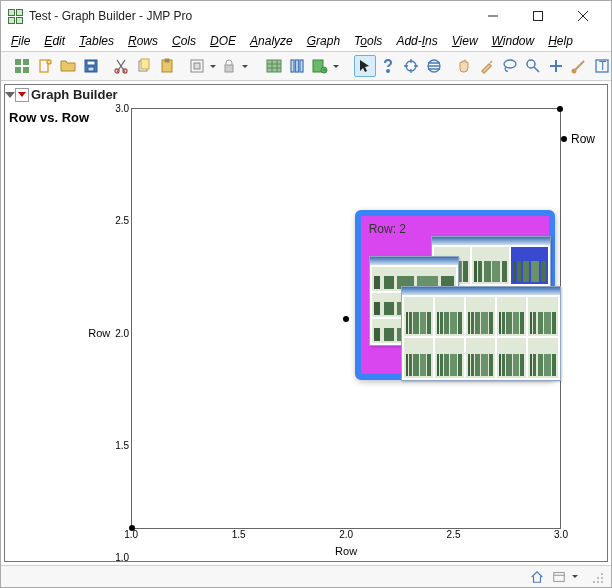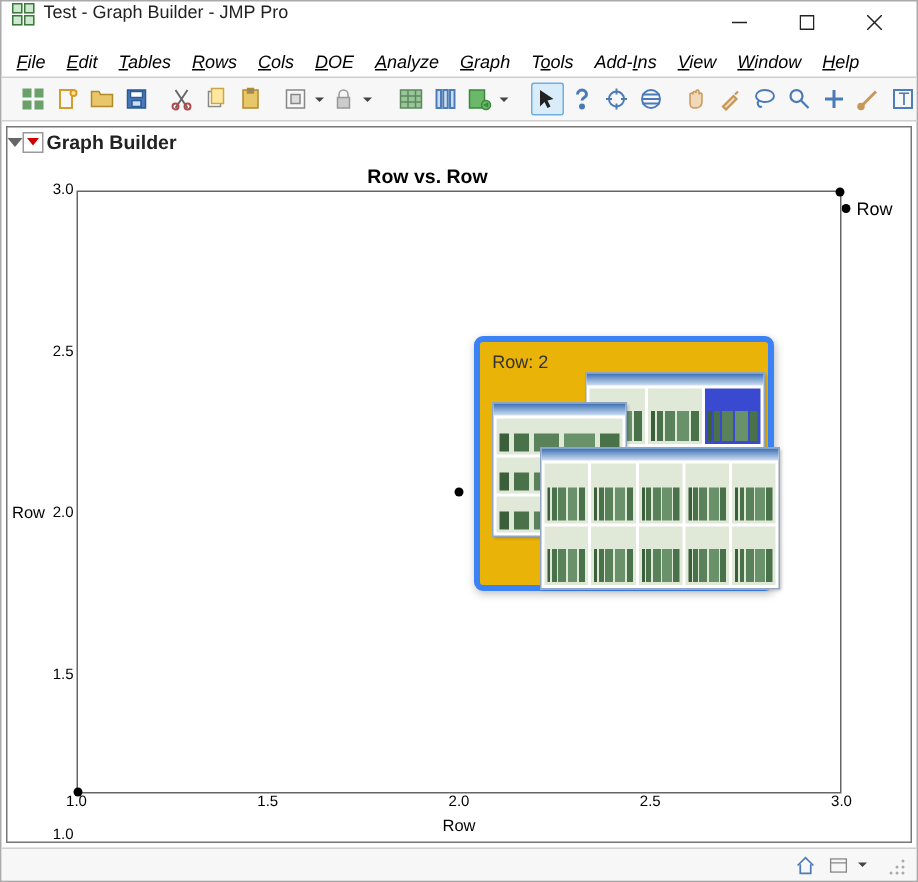--- a/index.html
+++ b/index.html
@@ -1,17 +1,17 @@
 <!DOCTYPE html>
 <html><head>
 <meta charset="utf-8">
 <style>
   * { box-sizing: border-box; margin: 0; padding: 0; font-family: "Segoe UI", Tahoma, sans-serif; font-size: 12px; }
   body { width: 612px; height: 588px; background: #fff; border: 1px solid #aaa; display: flex; flex-direction: column; }
-  .titlebar { height: 30px; display: flex; align-items: flex-start; padding: 0 6px; }
+  .titlebar { height: 30px; display: flex; align-items: center; padding: 0 6px; }
   .titlebar-icon { width: 16px; height: 16px; margin-right: 6px; display: flex; flex-wrap: wrap; }
   .titlebar-icon span { width: 7px; height: 7px; border: 1px solid #3a7a3a; margin: 0.5px; background: #cfe8cf; }
   .titlebar-title { flex: 1; font-size: 12px; color: #222; }
   .winbtns { display: flex; }
   .winbtn { width: 45px; height: 28px; display: flex; align-items: center; justify-content: center; cursor: pointer; }
   .winbtn svg { width: 10px; height: 10px; stroke: #222; stroke-width: 1; fill: none; }
 
   .menubar { height: 20px; display: flex; align-items: center; padding: 0 4px; gap: 2px; font-style: italic; }
   .menuitem { padding: 2px 6px; font-size: 12px; cursor: pointer; }
   .menuitem .ul { text-decoration: underline; }
@@ -31,34 +31,34 @@
   .outline-hdr { display: flex; align-items: center; gap: 2px; padding: 2px; }
   .disclosure { width: 0; height: 0; border-top: 5px solid transparent; border-bottom: 5px solid transparent; border-left: 6px solid #666; cursor: pointer; transform: rotate(90deg); }
   .redtri { width: 14px; height: 14px; border: 1px solid #999; display: flex; align-items: center; justify-content: center; cursor: pointer; background: #fff; }
   .redtri::after { content: ""; border-left: 4px solid transparent; border-right: 4px solid transparent; border-top: 5px solid #c00; }
   .outline-title { font-weight: bold; font-size: 13px; color: #222; }
   .plot-wrap { flex: 1; display: flex; padding: 4px; }
   .plot-legend { width: 42px; padding-top: 24px; }
   .legend-item { display: flex; align-items: center; gap: 4px; font-size: 11px; }
   .legend-dot { width: 6px; height: 6px; border-radius: 50%; background: #000; }
 
-  .plot-area { flex: 1; display: flex; flex-direction: column; }
+  .plot-area { flex: 1; display: flex; }
   .plot-title { text-align: center; font-weight: bold; font-size: 13px; padding: 2px 0; }
   .plot-body { flex: 1; display: flex; }
   .yaxis-label { width: 20px; display: flex; align-items: center; justify-content: center; font-size: 11px;}
   .yaxis-ticks { width: 22px; position: relative; }
   .yaxis-ticks span { position: absolute; right: 2px; font-size: 10px; transform: translateY(-50%); }
   .frame-wrap { flex: 1; display: flex; flex-direction: column; }
   .frame { flex: 1; border: 1px solid #666; position: relative; background: #fff; }
   .pt { position: absolute; width: 6px; height: 6px; border-radius: 50%; background: #000; transform: translate(-50%, 50%); }
   .xaxis-ticks { height: 14px; position: relative; }
   .xaxis-ticks span { position: absolute; font-size: 10px; transform: translateX(-50%); }
   .xaxis-label { text-align: center; font-size: 11px; padding-top: 2px; }
 
-  .hover-label { position: absolute; background: #eab308; border: 4px solid #3b82f6; border-radius: 6px; box-shadow: 1px 2px 6px rgba(0,0,0,0.25); padding: 6px 8px; min-width: 200px; min-height: 170px; z-index: 10; }
+  .hover-label { position: absolute; background: #d946ef; border: 6px solid #3b82f6; border-radius: 6px; box-shadow: 1px 2px 6px rgba(0,0,0,0.25); padding: 6px 8px; min-width: 200px; min-height: 170px; z-index: 10; }
   .hover-label .txt { font-size: 12px; color: #333; margin-bottom: 4px; }
   .thumbnail { position: absolute; border: 1px solid #8fa5c2; background: #fff; box-shadow: 1px 1px 2px rgba(0,0,0,0.2); }
   .thumbnail .thdr { height: 8px; background: linear-gradient(#3a6fb5,#cfe0f2); }
   .thumbnail .tbody { display: grid; gap: 2px; padding: 2px; }
   .hist { background: #e0e8d8; position: relative; }
   .hist::after { content: ""; position: absolute; left: 2px; bottom: 2px; right: 2px; top: 40%; background: linear-gradient(90deg, #3a5f3a 0 8%, transparent 8% 12%, #4a724a 12% 25%, transparent 25% 29%, #5a825a 29% 50%, transparent 50% 54%, #6a926a 54% 80%, transparent 80% 84%, #4a724a 84% 100%); }
 
   .statusbar { height: 22px; border-top: 1px solid #d0d0d0; background: #f7f7f7; display: flex; align-items: center; justify-content: flex-end; padding: 0 4px; gap: 2px; }
   .sb-btn { width: 20px; height: 18px; display: flex; align-items: center; justify-content: center; border: 1px solid transparent; cursor: pointer; }
 </style>

